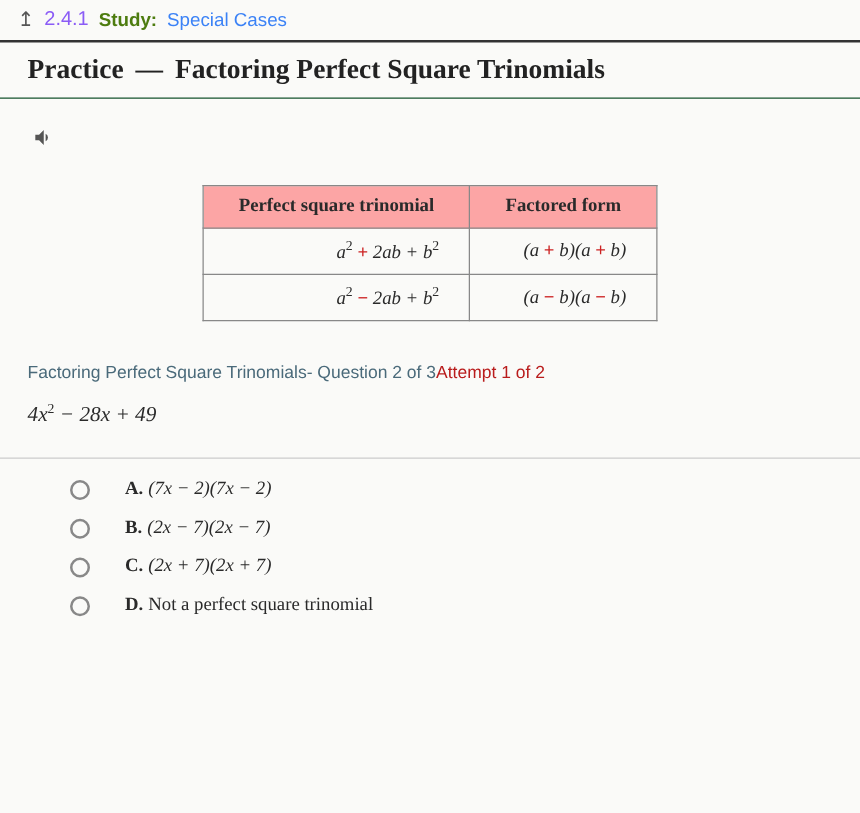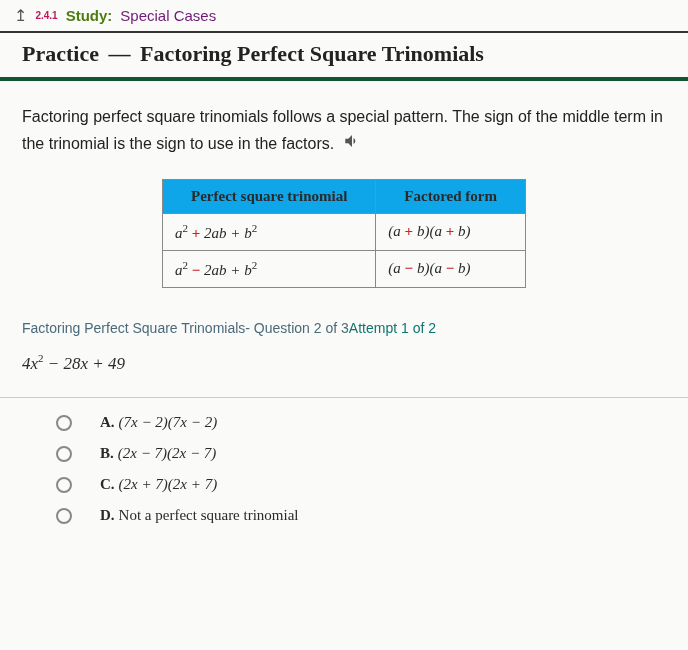--- a/index.html
+++ b/index.html
@@ -19,26 +19,26 @@
     border-bottom: 2px solid #333;
     padding: 6px 14px 6px 14px;
     display: flex;
     align-items: center;
     gap: 8px;
   }
   .arrow-up {
     font-size: 16px;
     color: #555;
   }
-  .crumb-num { font-weight: 700; font-size: 10px; color: #be185d; }
+  .crumb-num { font-weight: 400; font-size: 16px; color: #8b5cf6; }
   .crumb-study { font-weight: 700; font-size: 15px; color: #4d7c0f; }
-  .crumb-title { font-size: 15px; color: #701a75; }
+  .crumb-title { font-size: 15px; color: #3b82f6; }
   .title-row {
     padding: 8px 22px 10px 22px;
-    border-bottom: 4px solid #14532d;
+    border-bottom: 1px solid #14532d;
   }
   .title-row h1 {
     margin: 0;
     font-size: 22px;
     font-weight: 700;
     font-family: Georgia, 'Times New Roman', serif;
     color: #222;
   }
   .dash { font-weight: 700; margin: 0 4px; }
   .content { padding: 22px 22px 8px 22px; }
@@ -48,42 +48,42 @@
     vertical-align: middle;
     margin-left: 4px;
   }
   .speaker svg { width: 18px; height: 18px; fill: #555; }
   table.rules {
     margin: 20px auto 18px auto;
     border-collapse: collapse;
     font-size: 15px;
   }
   table.rules th {
-    background: #0ea5e9;
+    background: #fca5a5;
     border: 1px solid #888;
     padding: 8px 28px;
     font-weight: 700;
     font-family: Georgia, 'Times New Roman', serif;
   }
   table.rules td {
     border: 1px solid #888;
-    padding: 8px 12px;
-    text-align: left;
+    padding: 8px 24px;
+    text-align: right;
     font-style: italic;
     font-family: Georgia, 'Times New Roman', serif;
   }
   .red { color: #c22; font-weight: 700; font-style: normal; }
   sup { font-size: 11px; font-style: normal; }
   .q-header {
     display: flex;
     padding: 6px 22px 4px 22px;
     font-size: 14px;
     color: #4a6a7a;
   }
-  .q-header .attempt { color: #0f766e; }
+  .q-header .attempt { color: #b91c1c; }
   .q-body { padding: 4px 22px 10px 22px; border-bottom: 1px solid #ccc; }
   .expr { font-size: 17px; font-style: italic; font-family: Georgia, serif; margin: 8px 0 14px 0; }
   .prompt { font-size: 15px; color: #333; margin-bottom: 6px; }
   .choices { padding: 16px 22px 0 56px; }
   .choice {
     display: flex;
     align-items: center;
     gap: 28px;
     margin-bottom: 14px;
     font-size: 15px;
@@ -111,21 +111,20 @@
   </div>
 
   <div class="title-row">
     <h1>
       <span>Practice</span><span class="dash"> — </span><span>Factoring Perfect Square Trinomials</span>
     </h1>
   </div>
 
   <div class="content">
     <div class="intro">
-      <span>Factoring perfect square trinomials follows a special pattern. The sign of the middle term in the trinomial is the sign to use in the factors.</span>
       <span class="speaker">
         <svg viewBox="0 0 24 24">
             <path d="M3 9v6h4l5 5V4L7 9H3zm13.5 3a4.5 4.5 0 0 0-2.5-4v8a4.5 4.5 0 0 0 2.5-4z"></path>
           </svg>
       </span>
     </div>
 
     <table class="rules">
       <tbody>
           <tr>

